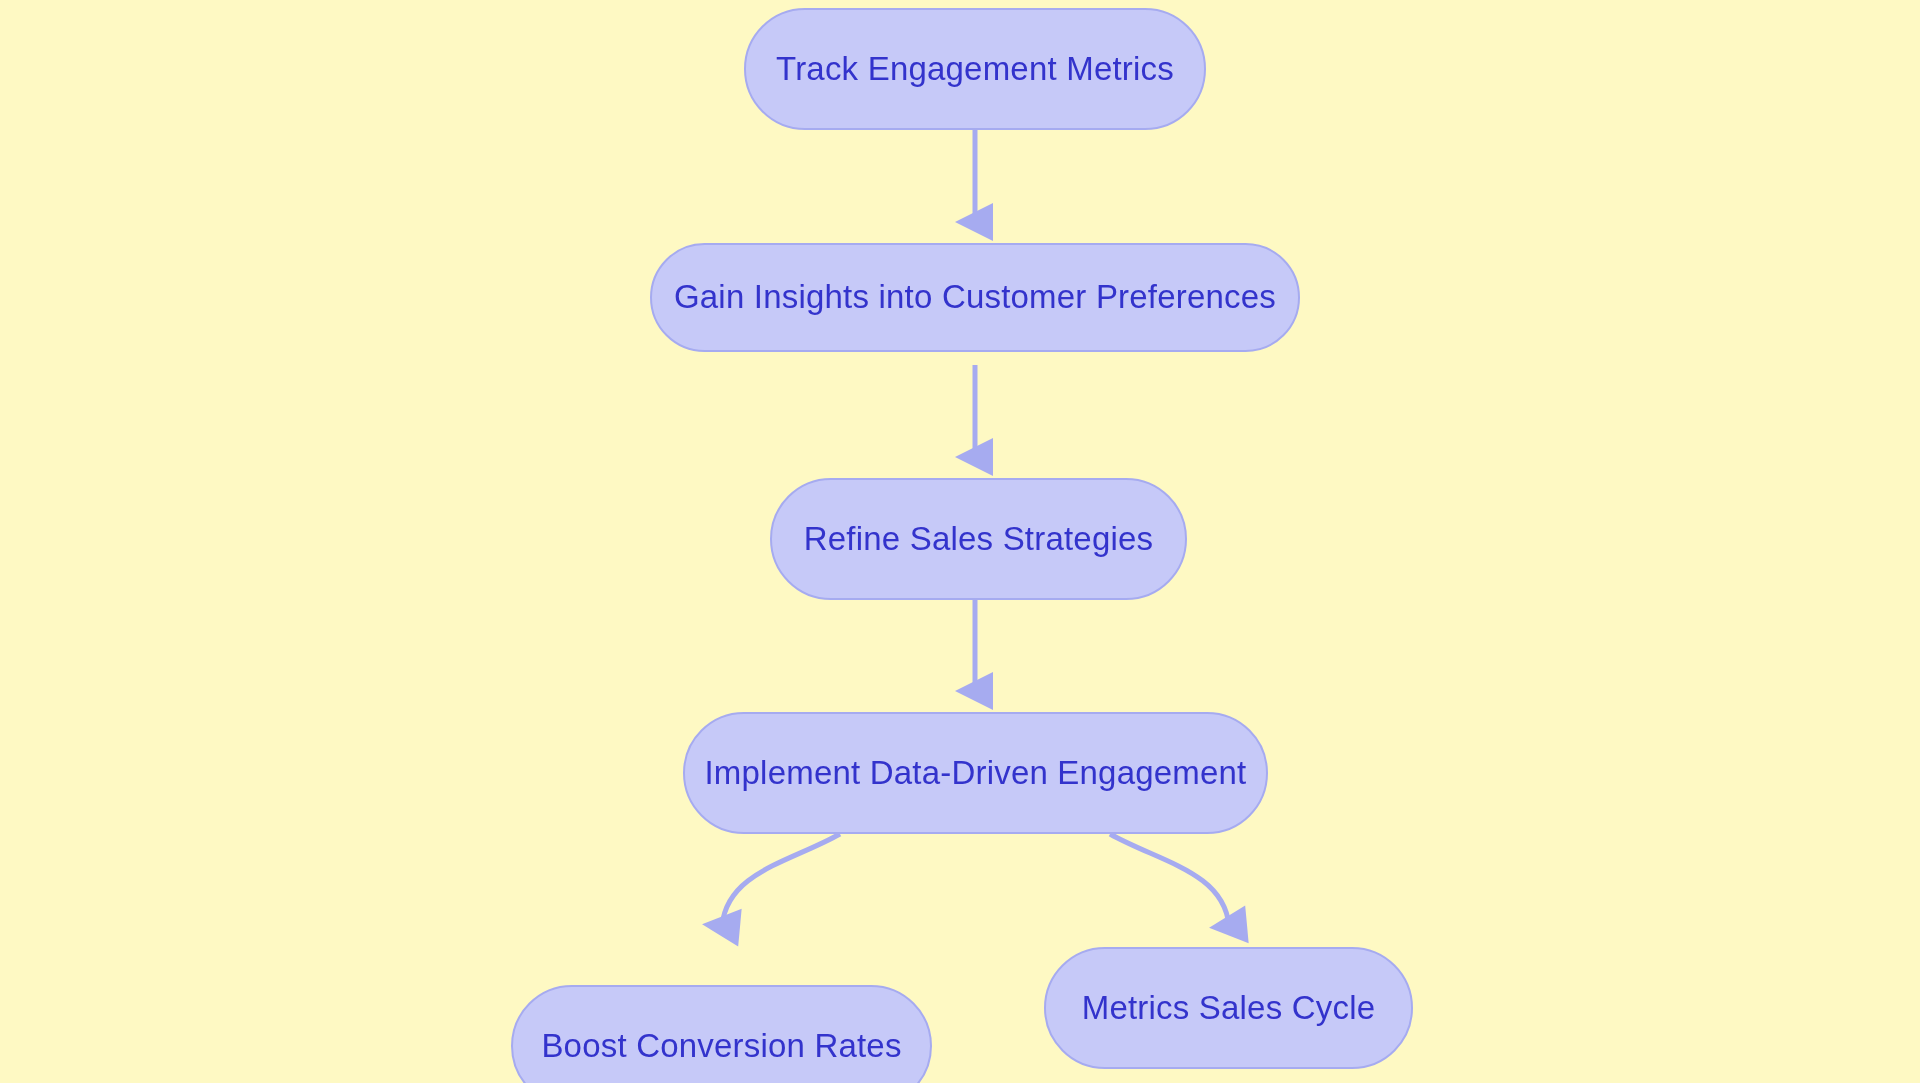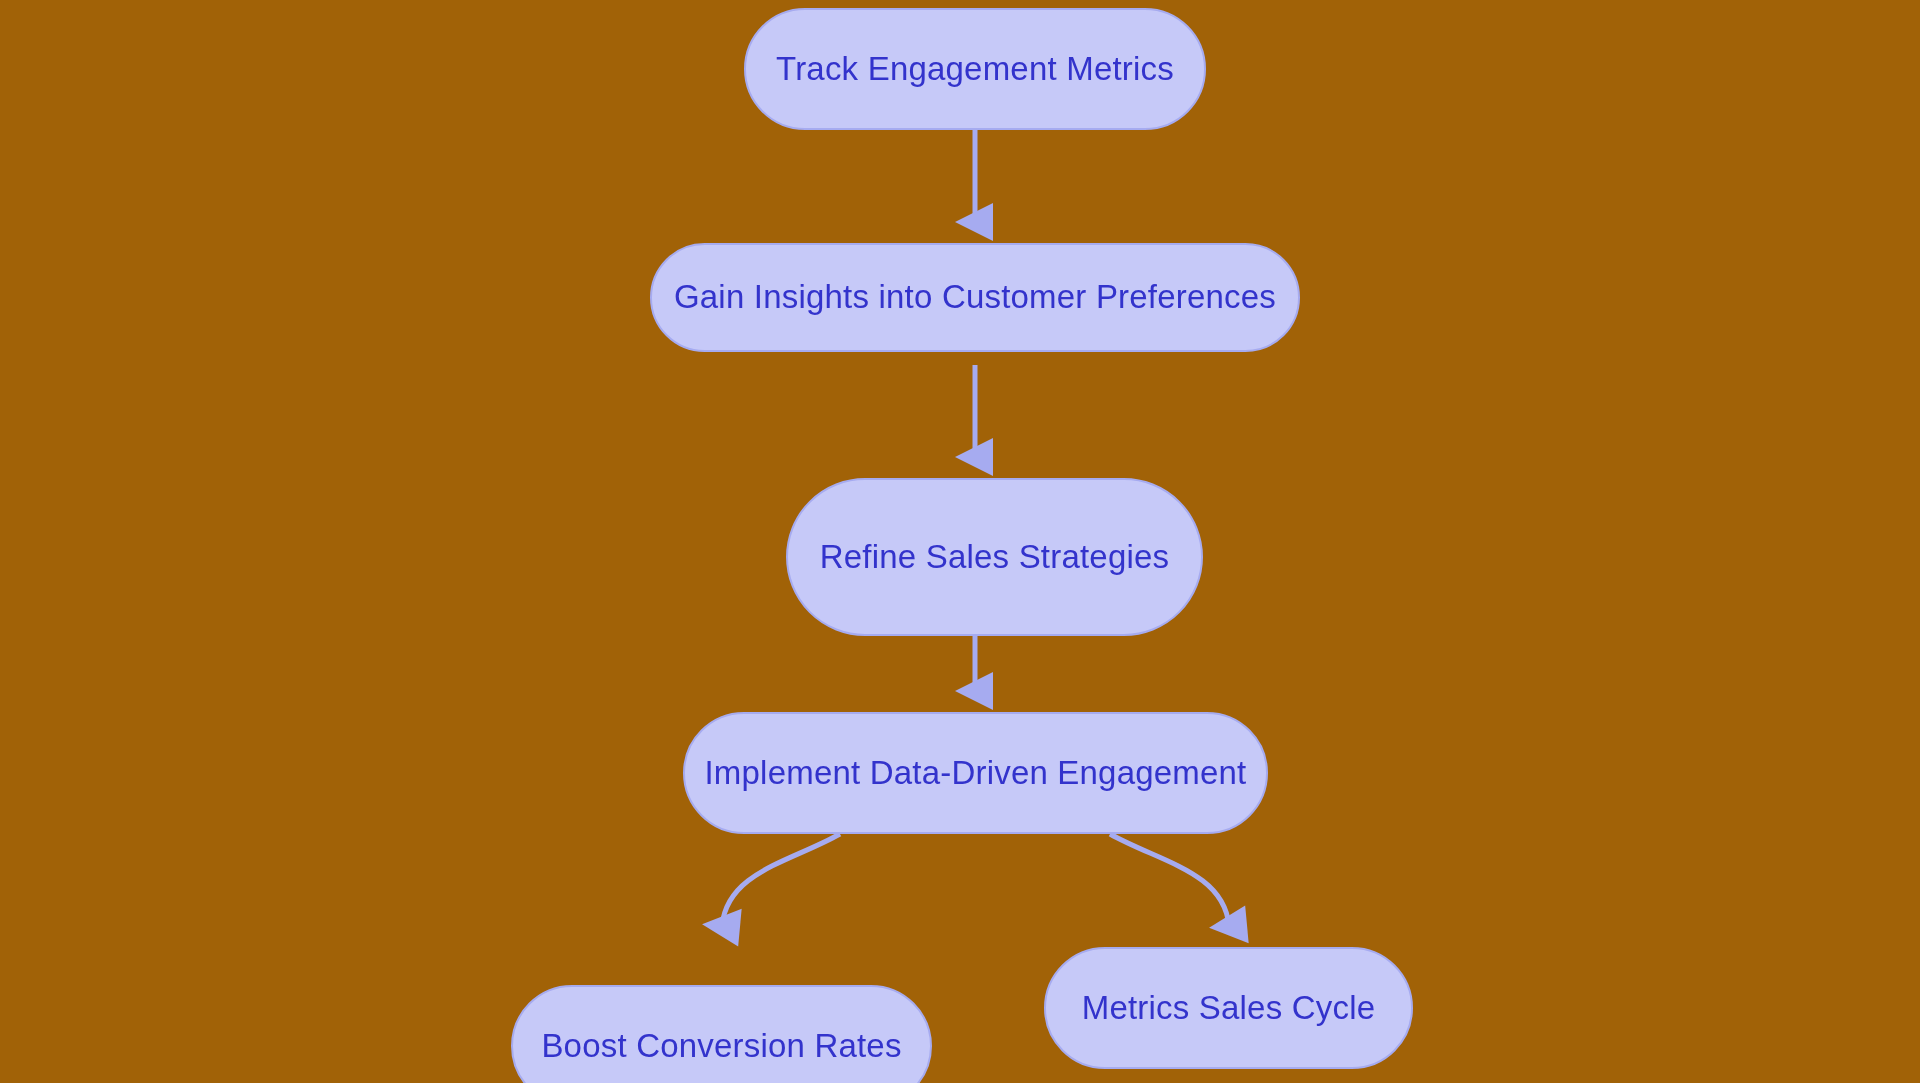--- a/index.html
+++ b/index.html
@@ -11,21 +11,21 @@
     width: 1920px;
     height: 1083px;
     font-family: "Liberation Sans", "DejaVu Sans", sans-serif;
     overflow: hidden;
   }
 
   #flowchart-canvas {
     position: relative;
     width: 1920px;
     height: 1083px;
-    background: #a16207;
+    background: #fef9c3;
   }
 
   #edge-layer {
     position: absolute;
     left: 0;
     top: 0;
     width: 1920px;
     height: 1083px;
     pointer-events: none;
   }
@@ -48,21 +48,21 @@
     font-size: 33px;
     font-weight: 400;
     letter-spacing: 0.2px;
     line-height: 1.1;
     color: #3333cc;
   }
 
   
   #node-track-engagement-metrics { left: 744px; top: 8px;   width: 462px; height: 122px; }
   #node-gain-insights           { left: 650px; top: 243px;  width: 650px; height: 109px; }
-  #node-refine-sales-strategies { left: 786px; top: 478px;  width: 417px; height: 158px; }
+  #node-refine-sales-strategies { left: 770px; top: 478px;  width: 417px; height: 122px; }
   #node-implement-data-driven   { left: 683px; top: 712px;  width: 585px; height: 122px; }
   #node-boost-conversion-rates  { left: 511px; top: 985px;  width: 421px; height: 122px; }
   #node-shorten-sales-cycle     { left: 1044px; top: 947px; width: 369px; height: 122px; }
 </style>
 </head>
 <body>
 
 <div id="flowchart-canvas">
 
   <svg id="edge-layer" viewBox="0 0 1920 1083" width="1920" height="1083" xmlns="http://www.w3.org/2000/svg">

